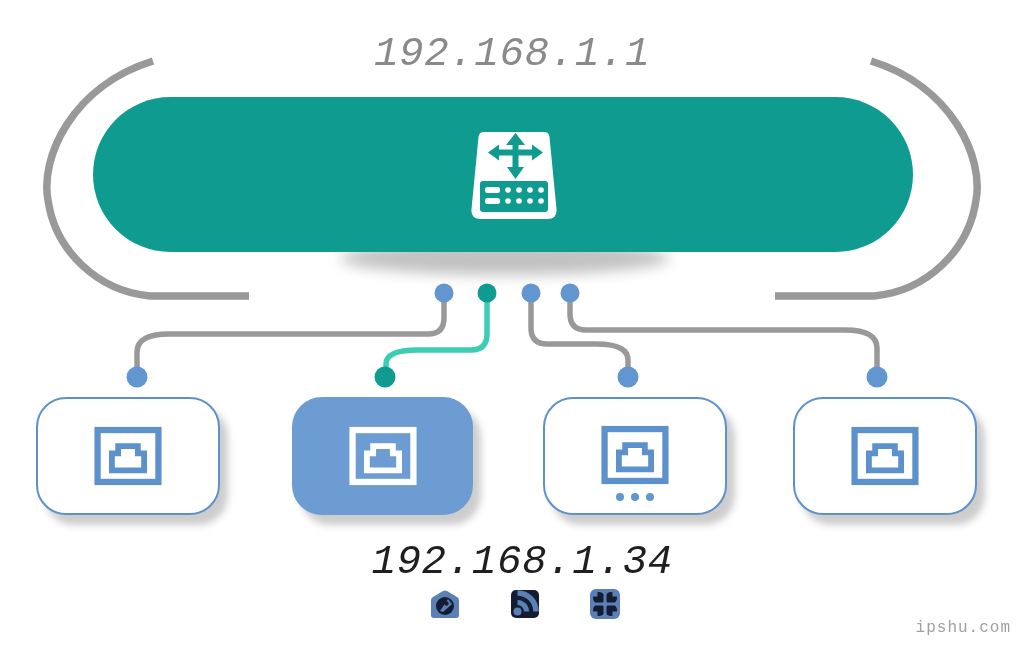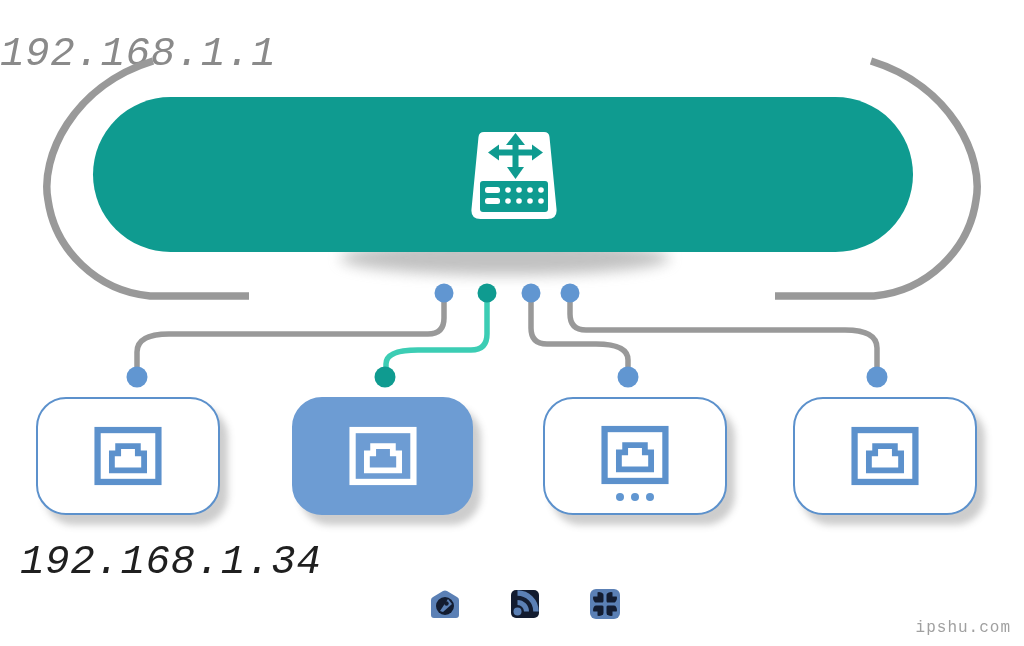--- a/index.html
+++ b/index.html
@@ -4,21 +4,21 @@
 <style>
   html,body{margin:0;padding:0;background:#fff;}
   :root{
     --teal:#0F9B90; --teal-light:#3CCDB4; --blue:#6196D1; --blue-border:#5C91CC;
     --blue-fill:#6D9CD3; --line-gray:#999999; --text-gray:#8A8A8A; --text-dark:#1F1F1F;
     --badge-blue:#5B80B5; --badge-dark:#131C30; --watermark-gray:#A0A0A0;
   }
   .canvas{position:relative;width:1024px;height:646px;background:#fff;overflow:hidden;
     font-family:"Liberation Mono","DejaVu Sans Mono",monospace;}
   .layer{position:absolute;left:0;top:0;}
-  .ip-text{position:absolute;left:0;width:1024px;text-align:left;font-style:italic;
+  .ip-text{position:absolute;left:0;width:1024px;text-align:center;font-style:italic;
     line-height:1;white-space:pre;}
   .gateway-ip{top:34px;font-size:41px;color:var(--text-gray);letter-spacing:0.5px;}
   .device-ip{top:542px;font-size:41px;color:var(--text-dark);letter-spacing:0.5px;padding-left:20px;box-sizing:border-box;}
   .watermark{position:absolute;right:13px;bottom:9px;font-size:16px;color:var(--watermark-gray);letter-spacing:1px;}
   .port-card{position:absolute;top:397px;height:118px;background:#fff;
     border:2.5px solid var(--blue-border);border-radius:30px;box-sizing:border-box;
     display:flex;flex-direction:column;align-items:center;justify-content:center;
     box-shadow:8px 10px 7px rgba(90,90,90,0.30);color:var(--blue-border);}
   .port-card.active{background:var(--blue-fill);border-color:var(--blue-fill);color:#ffffff;}
   .card1{left:36px;width:184px;}

